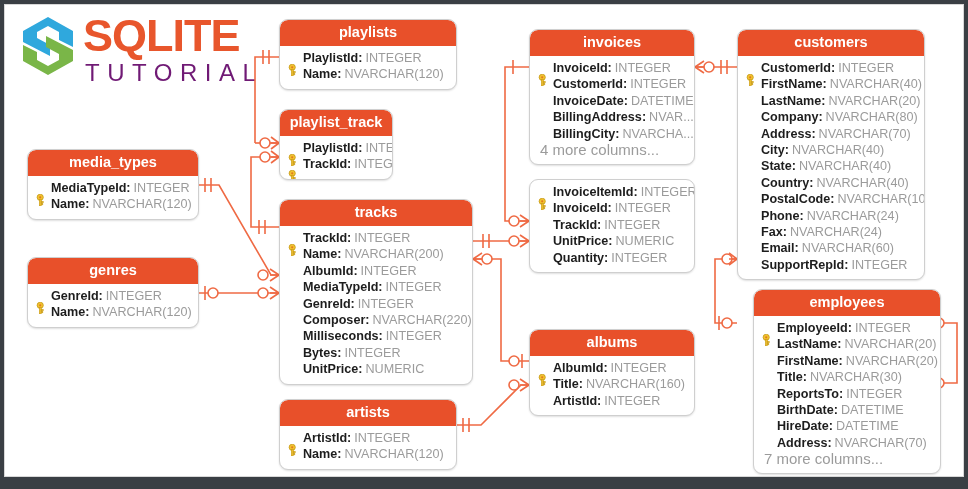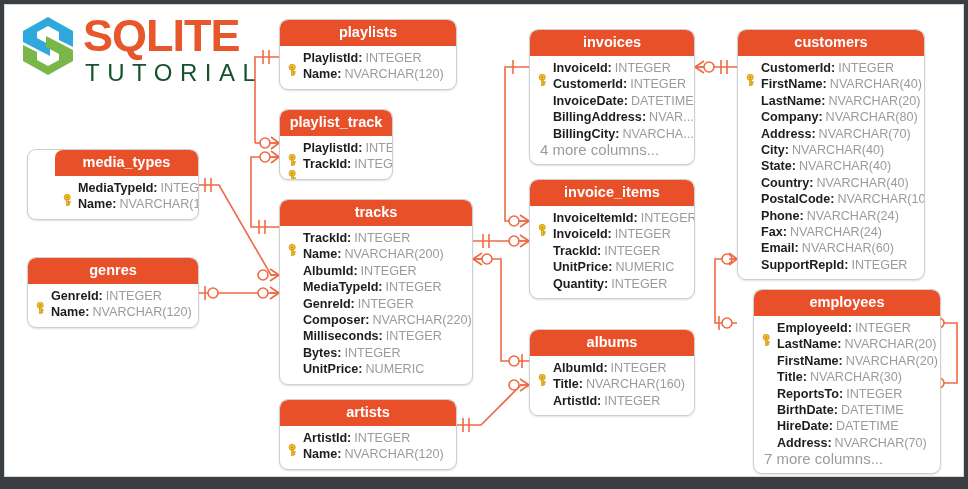--- a/index.html
+++ b/index.html
@@ -26,21 +26,21 @@
   #logo .mark { position: absolute; left: 0; top: 4px; }
   #logo .word {
     position: absolute; left: 64px; top: 2px;
     font-size: 45px; font-weight: bold; letter-spacing: -1px;
     line-height: 46px; white-space: nowrap;
   }
   #logo .word .s1 { color: #e8562c; }
   #logo .word .s2 { color: #e8562c; }
   #logo .sub {
     position: absolute; left: 66px; top: 48px;
-    font-size: 24px; color: #14532d; letter-spacing: 7.5px;
+    font-size: 24px; color: #701a75; letter-spacing: 7.5px;
     font-weight: normal; white-space: nowrap;
   }
   
   #wires { position: absolute; left: 0; top: 0; width: 960px; height: 473px; }
   #wires path, #wires line { stroke: #ef6a44; stroke-width: 1.6; fill: none; }
   #wires circle { stroke: #ef6a44; stroke-width: 1.6; fill: #ffffff; }
   
   .table {
     position: absolute;
     background: #ffffff;
@@ -236,21 +236,21 @@
                 <rect x="6.2" y="7.4" width="2.0" height="1.3" fill="#f2c230" stroke="#c79a17" stroke-width="0.6"></rect>
                 <rect x="6.2" y="9.6" width="1.6" height="1.2" fill="#f2c230" stroke="#c79a17" stroke-width="0.6"></rect>
               </svg>
             </span>
             <span class="cname">TrackId</span>
             <span class="cname">:</span>
             <span class="ctype">INTEGER</span>
           </div>
         </div>
       </div>
-      <div class="table" style="left: 22px; top: 144px; width: 172px; padding-left: 27px;">
+      <div class="table" style="left: 22px; top: 144px; width: 172px;">
         <div class="hdr">media_types</div>
         <div class="cols">
           <div class="col">
             <span class="keyslot">
               <svg class="key" viewBox="0 0 11 12">
                 <circle cx="5.2" cy="3.3" r="3.1" fill="#f2c230" stroke="#c79a17" stroke-width="0.8"></circle>
                 <circle cx="5.2" cy="3.3" r="1.1" fill="#e07b1d"></circle>
                 <rect x="4.3" y="5.6" width="1.9" height="6.2" fill="#f2c230" stroke="#c79a17" stroke-width="0.6"></rect>
                 <rect x="6.2" y="7.4" width="2.0" height="1.3" fill="#f2c230" stroke="#c79a17" stroke-width="0.6"></rect>
                 <rect x="6.2" y="9.6" width="1.6" height="1.2" fill="#f2c230" stroke="#c79a17" stroke-width="0.6"></rect>
@@ -423,21 +423,20 @@
           <div class="col">
             <span class="keyslot"></span>
             <span class="cname">BillingCity</span>
             <span class="cname">:</span>
             <span class="ctype">NVARCHA...</span>
           </div>
           <div class="more">4 more columns...</div>
         </div>
       </div>
       <div class="table" style="left: 524px; top: 174px; width: 166px;">
-        <div class="hdr">invoice_items</div>
         <div class="cols">
           <div class="col">
             <span class="keyslot">
               <svg class="key" viewBox="0 0 11 12">
                 <circle cx="5.2" cy="3.3" r="3.1" fill="#f2c230" stroke="#c79a17" stroke-width="0.8"></circle>
                 <circle cx="5.2" cy="3.3" r="1.1" fill="#e07b1d"></circle>
                 <rect x="4.3" y="5.6" width="1.9" height="6.2" fill="#f2c230" stroke="#c79a17" stroke-width="0.6"></rect>
                 <rect x="6.2" y="7.4" width="2.0" height="1.3" fill="#f2c230" stroke="#c79a17" stroke-width="0.6"></rect>
                 <rect x="6.2" y="9.6" width="1.6" height="1.2" fill="#f2c230" stroke="#c79a17" stroke-width="0.6"></rect>
               </svg>

